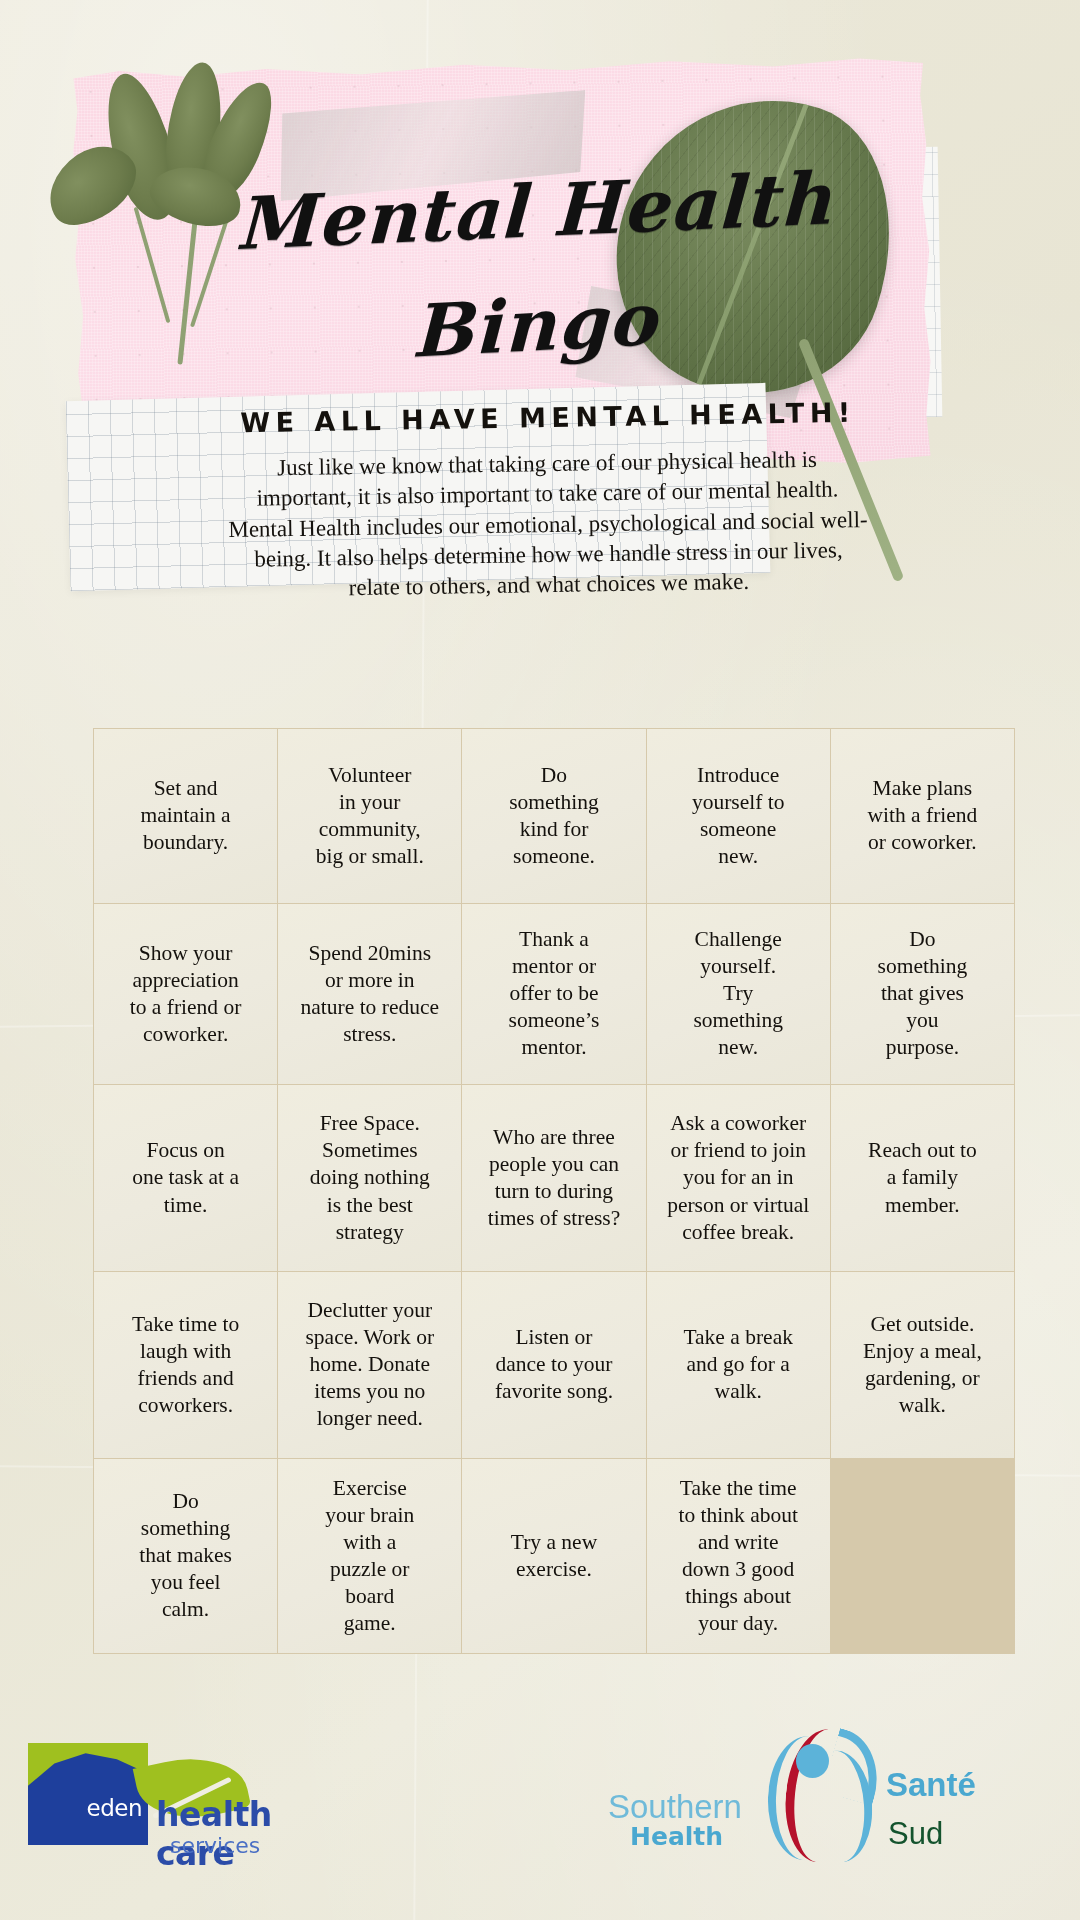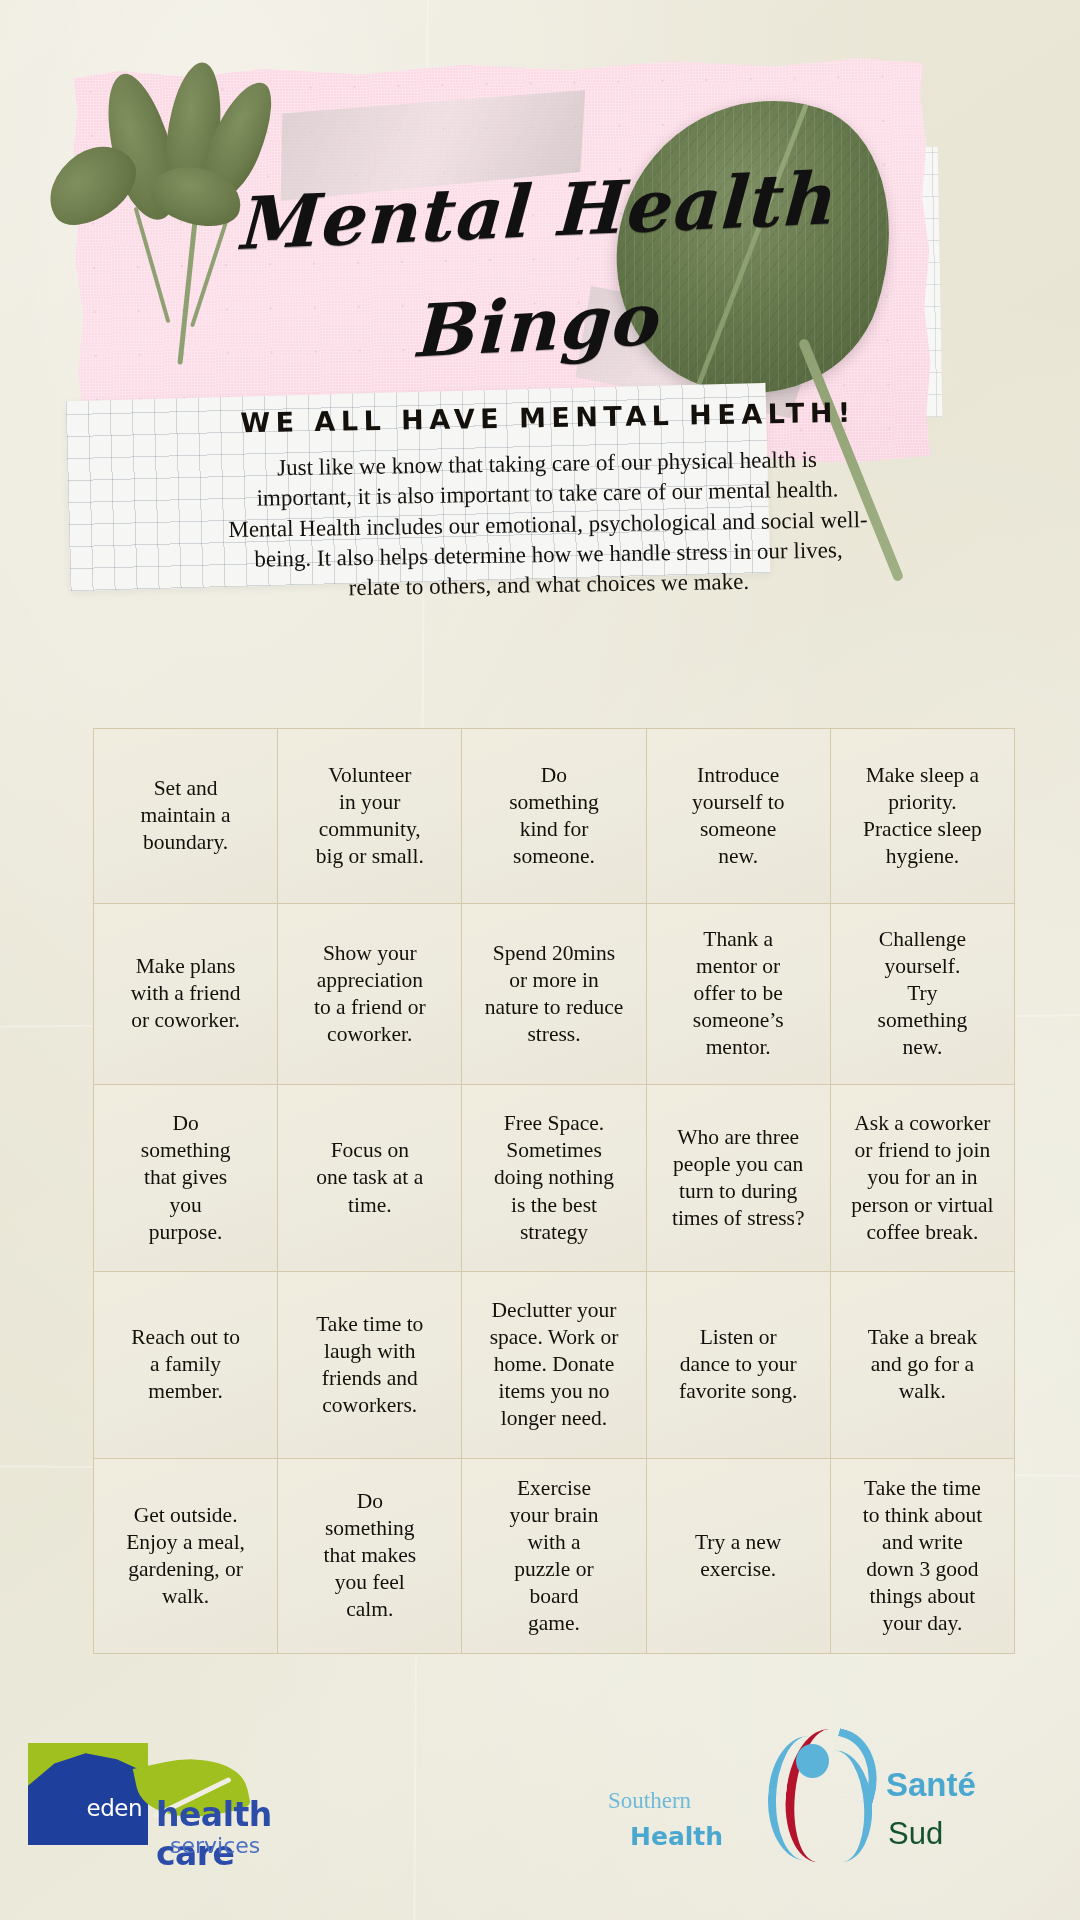--- a/index.html
+++ b/index.html
@@ -211,21 +211,21 @@
     transform:rotate(-4deg);
   }
   .sh-arm{
     position:absolute;left:140px;top:8px;width:44px;height:58px;
     border-top:8px solid #5cb3d9;border-right:8px solid #5cb3d9;
     border-radius:0 90% 0 0;transform:rotate(16deg);
   }
   .sh-head{
     position:absolute;left:106px;top:18px;width:33px;height:34px;border-radius:50%;background:#5cb3d9;
   }
-  .sh-en-1{position:absolute;left:-82px;top:62px;font-family:Liberation Serif, serif;font-size:23px;color:#6fbad9;}
+  .sh-en-1{position:absolute;left:-82px;top:62px;font-family:Liberation Sans, sans-serif;font-size:33px;color:#6fbad9;}
   .sh-en-2{position:absolute;left:-60px;top:96px;font-family:"DejaVu Sans",sans-serif;font-weight:700;font-size:25px;color:#4aa8d0;}
   .sh-fr-1{position:absolute;left:196px;top:40px;font-family:Liberation Sans, sans-serif;font-weight:700;font-size:33px;color:#4aa8d0;}
   .sh-fr-2{position:absolute;left:198px;top:90px;font-family:Liberation Sans, sans-serif;font-size:31px;color:#14532d;}
 </style>
 </head>
 <body>
 
 <div class="page"></div>
 
 <div class="crease" style="left:0;top:1020px;width:1080px;height:2px;transform:rotate(-0.6deg);"></div>
@@ -273,23 +273,20 @@
       <span>Set and<br>maintain a<br>boundary.</span>
     </div>
     <div class="cell">
       <span>Volunteer<br>in your<br>community,<br>big or small.</span>
     </div>
     <div class="cell">
       <span>Do<br>something<br>kind for<br>someone.</span>
     </div>
     <div class="cell">
       <span>Introduce<br>yourself to<br>someone<br>new.</span>
-    </div>
-    <div class="cell">
-      <span>Make sleep a<br>priority.<br>Practice sleep<br>hygiene.</span>
     </div>
     <div class="cell">
       <span>Make plans<br>with a friend<br>or coworker.</span>
     </div>
     <div class="cell">
       <span>Show your<br>appreciation<br>to a friend or<br>coworker.</span>
     </div>
     <div class="cell">
       <span>Spend 20mins<br>or more in<br>nature to reduce<br>stress.</span>
     </div>

